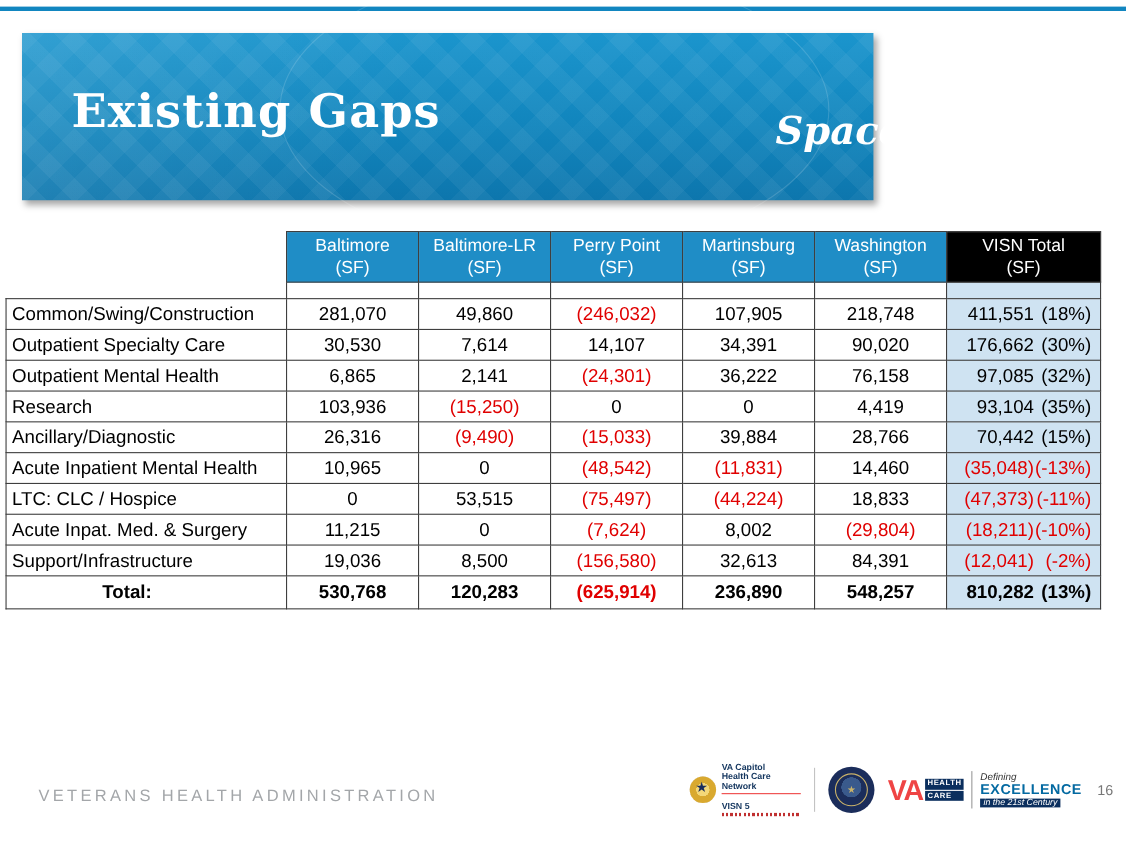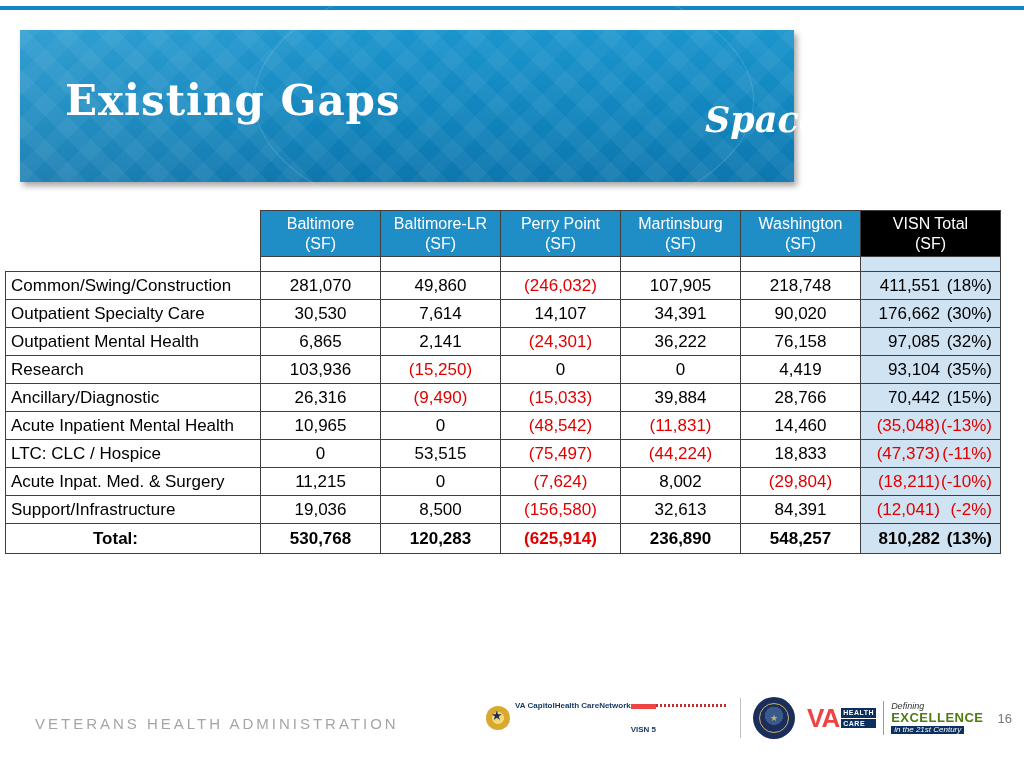--- a/index.html
+++ b/index.html
@@ -61,40 +61,40 @@
   
   .footer-org { position:absolute; left:35px; bottom:36px; color:#a3a6a9;
     font-size:15px; letter-spacing:3px; font-weight:normal; }
   .footer-logos { position:absolute; right:12px; bottom:24px; display:flex;
     align-items:center; gap:12px; height:52px; }
   .visn-logo { display:flex; align-items:center; gap:5px; }
   .visn-star { width:24px; height:24px; border-radius:50%;
     background: radial-gradient(circle at 50% 50%, #f4d878 0 35%, #d9a92f 36% 70%, #b8860b 71%);
     position:relative; }
   .visn-star::after { content:"★"; position:absolute; left:5px; top:2px; font-size:13px; color:#1b2d5b; }
-  .visn-text { display:flex; flex-direction:row; line-height:1.05; }
+  .visn-text { display:flex; flex-direction:column; line-height:1.05; }
   .vl1 { font-size:8px; font-weight:bold; color:#13355e; }
-  .vl2 { font-size:8px; font-weight:bold; color:#13355e; margin-top:2px; border-top:5px solid #ef4444; padding-top:17px; }
+  .vl2 { font-size:8px; font-weight:bold; color:#13355e; margin-top:2px; border-top:1px solid #ef4444; padding-top:7px; }
   .micro-line { margin-top:2px; height:3px; width:72px;
     background:repeating-linear-gradient(90deg,#c03030 0 2px, transparent 2px 4px); }
   .vdiv { width:1px; height:40px; background:#c3c3c3; }
   .seal { width:42px; height:42px; border-radius:50%; background:#1b2d5b;
     display:flex; align-items:center; justify-content:center; }
   .seal-inner { width:30px; height:30px; border-radius:50%; border:1.5px solid #c9b26a;
     background: radial-gradient(circle at 50% 42%, #3a5a8c 0 42%, #1b2d5b 43%);
     display:flex; align-items:center; justify-content:center; color:#c9b26a; font-size:9px; }
   .va-logo { display:flex; align-items:center; }
   .va-big { font-size:26px; font-weight:bold; color:#ef4444; line-height:1; letter-spacing:-1px; }
   .va-stack { display:flex; flex-direction:column; gap:1px; margin-left:2px; }
   .va-stack div { background:#0b2f5e; color:#ffffff; font-size:7px; font-weight:bold;
     line-height:1.1; padding:1px 2px; letter-spacing:0.5px; }
   .va-divider { width:1px; height:34px; background:#9a9a9a; margin:0 7px; }
   .va-tag { display:flex; flex-direction:column; line-height:1.1; }
   .tag1 { font-style:italic; font-size:9px; color:#333333; }
-  .tag2 { font-weight:bold; font-size:13px; color:#4d7c0f; letter-spacing:0.5px; }
+  .tag2 { font-weight:bold; font-size:13px; color:#0369a1; letter-spacing:0.5px; }
   .tag3 { font-size:8px; font-style:italic; color:#ffffff; background:#0b2f5e; padding:0 3px; align-self:flex-start; }
   .page-num { color:#777777; font-size:13px; margin-left:2px; }
 </style>
 </head>
 <body>
 
 <div class="slide" data-name="slide">
 
   <div class="top-strip" data-name="top-strip"></div>
 

